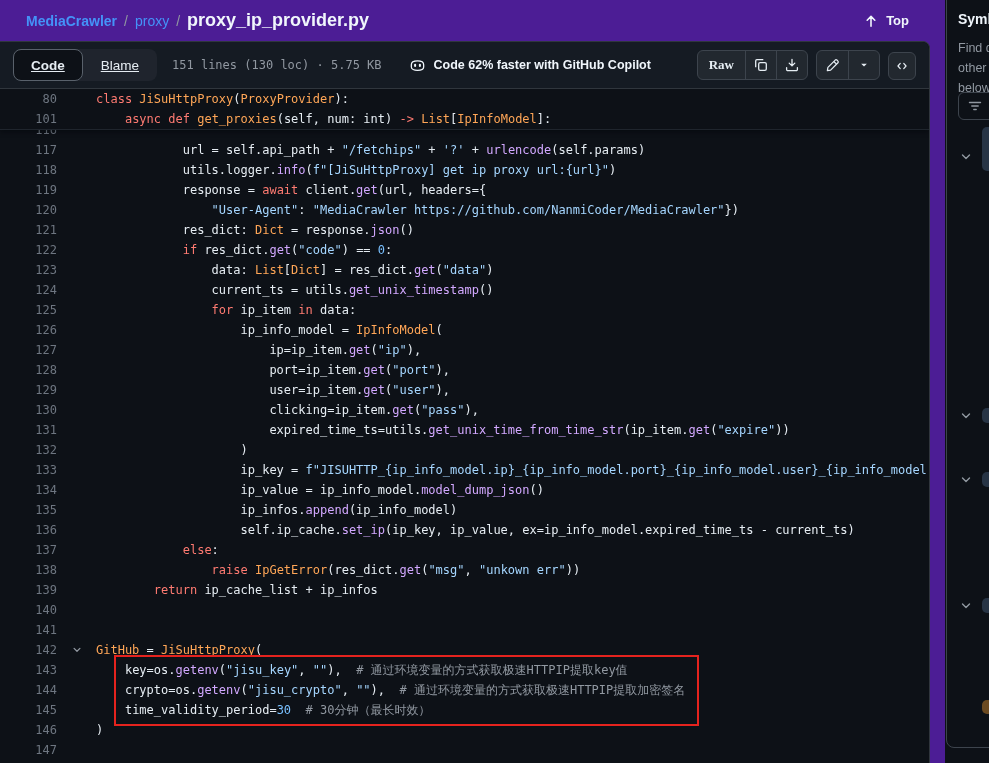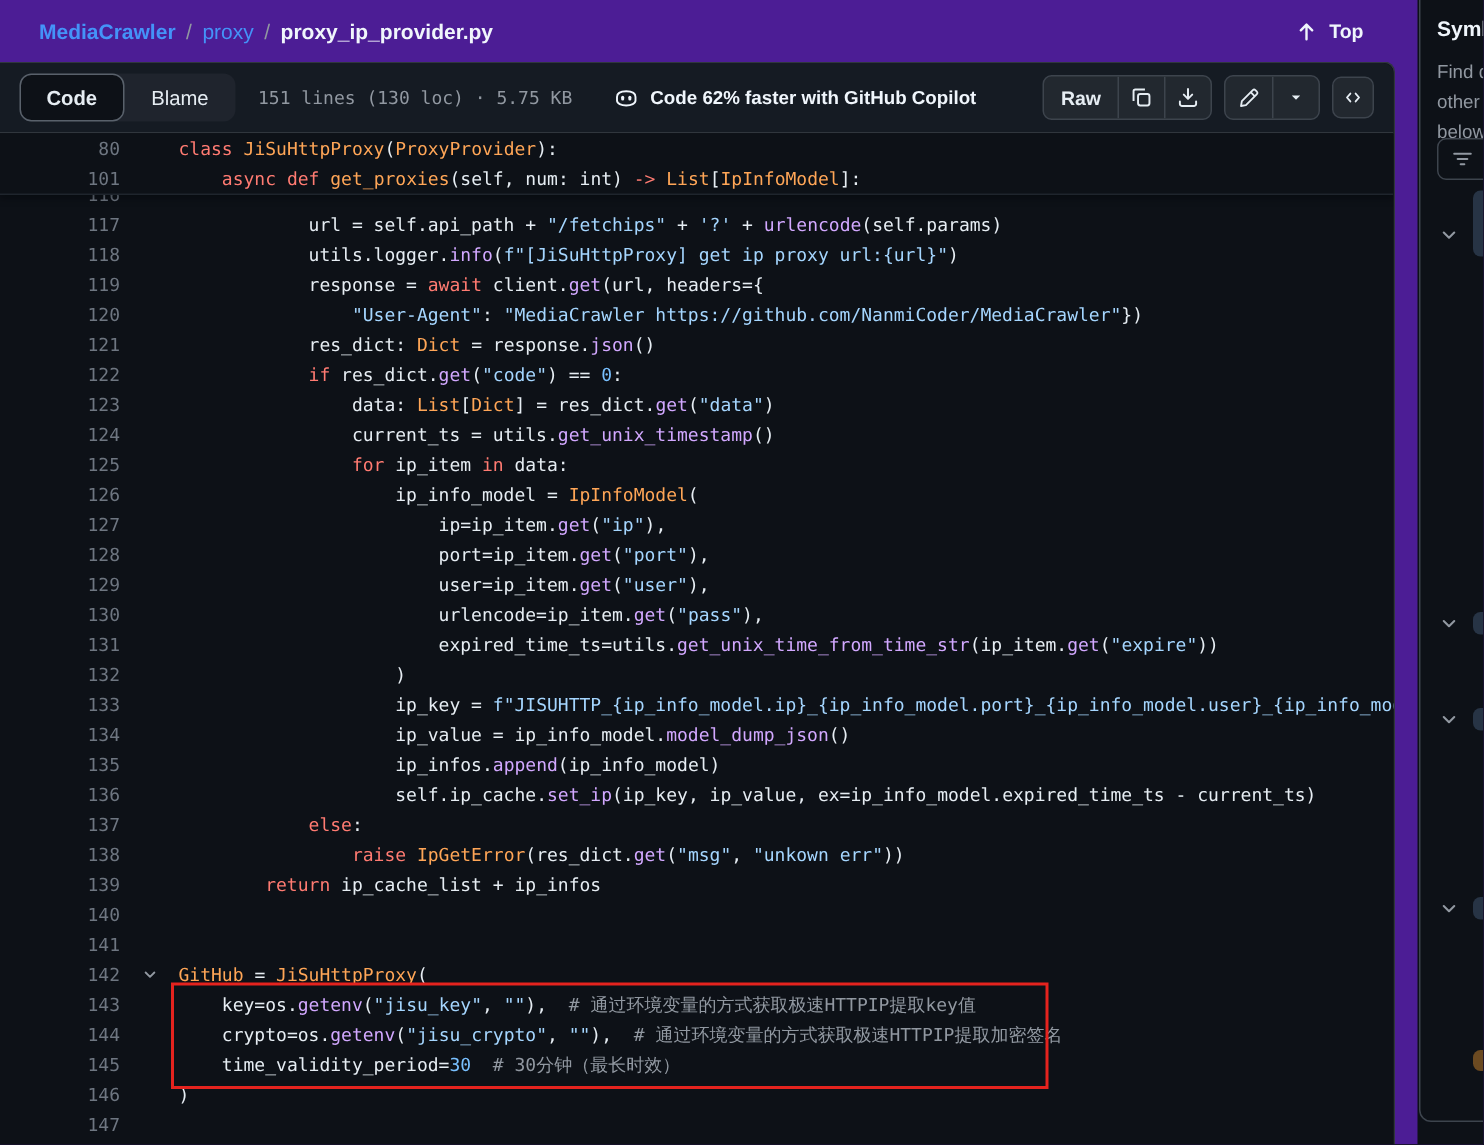--- a/index.html
+++ b/index.html
@@ -4,50 +4,50 @@
 <style>
   html,body{margin:0;padding:0;background:#0d1117;}
   .canvas{position:relative;width:989px;height:763px;overflow:hidden;background:#4c1d95;
           font-family:"Liberation Sans",sans-serif;color:#e6edf3;}
   
   .breadcrumb-bar{position:absolute;left:0;top:0;width:945px;height:41px;display:flex;align-items:center;
                   padding:0 36px 0 26px;box-sizing:border-box;}
   .crumb-link{color:#4493f8;font-size:14px;cursor:pointer;}
   .crumb-repo{font-weight:700;}
   .crumb-sep{color:#9198a1;margin:0 7px;font-size:14px;}
-  .crumb-file{color:#f0f6fc;font-weight:700;font-size:14px;}
+  .crumb-file{color:#f0f6fc;font-weight:700;font-size:18px;}
   .top-link{margin-left:auto;display:flex;align-items:center;gap:7px;color:#f0f6fc;font-weight:700;
             font-size:13px;cursor:pointer;}
   
   .filebox{position:absolute;left:0;top:41px;width:930px;height:722px;box-sizing:border-box;
            border-top:1px solid #30363d;border-right:1px solid #30363d;border-top-right-radius:7px;
            background:#0d1117;}
   .toolbar{height:46px;background:#151b23;border-bottom:1px solid #30363d;display:flex;align-items:center;
            padding:0 13px;border-top-right-radius:7px;}
   .seg{display:flex;background:#1f242d;border-radius:8px;}
   .seg-btn{height:32px;padding:0 17px;font-size:13.5px;color:#e6edf3;display:flex;align-items:center;
-           border-radius:8px;border:1px solid transparent;cursor:pointer;box-sizing:border-box;}
+           border-radius:8px;border:1px solid transparent;cursor:pointer;box-sizing:border-box;text-decoration:underline;}
   .seg-btn.active{background:#0d1117;border-color:#59616b;font-weight:700;}
   .meta{font-family:"DejaVu Sans Mono",monospace;font-size:12px;color:#9198a1;margin-left:15px;white-space:pre;}
   .copilot{display:flex;align-items:center;gap:8px;margin-left:27px;color:#f0f6fc;font-weight:700;font-size:12.5px;}
-  .actions{margin-left:auto;display:flex;align-items:center;gap:8px;}
+  .actions{margin-left:auto;display:flex;align-items:flex-end;gap:8px;font-family:Liberation Serif, serif;}
   .btn-group{display:flex;border:1px solid #3d444d;border-radius:6px;overflow:hidden;background:#22282f;}
   .btn{height:28px;display:flex;align-items:center;justify-content:center;padding:0 11px;color:#e6edf3;
        font-size:13px;font-weight:600;cursor:pointer;box-sizing:border-box;}
   .btn + .btn{border-left:1px solid #3d444d;}
   .icon-btn{width:31px;padding:0;}
   .sym-toggle{width:28px;height:28px;border:1px solid #3d444d;border-radius:6px;display:flex;align-items:center;
               justify-content:center;background:#22282f;cursor:pointer;box-sizing:border-box;}
   
   .code-wrap{position:relative;height:675px;overflow:hidden;background:#0d1117;}
   .sticky{position:relative;z-index:3;background:#0d1117;box-shadow:0 1px 0 #1f252d,0 3px 5px rgba(1,4,9,.45);}
   .lines{position:relative;z-index:1;margin-top:-9px;}
   .code-row{display:flex;height:20px;align-items:center;}
   .ln{width:57px;flex:0 0 57px;text-align:right;font-family:"DejaVu Sans Mono",monospace;font-size:12px;
-      color:#6e7681;cursor:pointer;padding-left:23px;}
+      color:#6e7681;cursor:pointer;}
   .fold{width:39px;flex:0 0 39px;display:flex;align-items:center;justify-content:center;color:#9198a1;}
   .code-text{font-family:"DejaVu Sans Mono",monospace;font-size:12px;line-height:20px;white-space:pre;}
   .tk-d{color:#e6edf3}.tk-k{color:#ff7b72}.tk-t{color:#ffa657}.tk-f{color:#d2a8ff}
   .tk-s{color:#a5d6ff}.tk-n{color:#79c0ff}.tk-c{color:#9198a1}
   .red-box{position:absolute;left:114px;top:655px;width:581px;height:67px;border:2px solid #e5231e;z-index:6;}
   
   .sidepanel{position:absolute;left:945px;top:0;width:44px;height:763px;overflow:hidden;background:#0d1117;}
   .panel-box{position:absolute;left:1px;top:-10px;width:220px;height:758px;border:1px solid #3d444d;
              border-radius:8px;box-sizing:border-box;}
   .panel-title{position:absolute;left:13px;top:11px;font-size:14px;font-weight:700;color:#f0f6fc;white-space:nowrap;}
@@ -210,21 +210,21 @@
             <span class="code-text">                        <span class="tk-d">port=ip_item.</span><span class="tk-f">get</span><span class="tk-d">(</span><span class="tk-s">"port"</span><span class="tk-d">),</span></span>
           </div>
           <div class="code-row">
             <span class="ln">129</span>
             <span class="fold"></span>
             <span class="code-text">                        <span class="tk-d">user=ip_item.</span><span class="tk-f">get</span><span class="tk-d">(</span><span class="tk-s">"user"</span><span class="tk-d">),</span></span>
           </div>
           <div class="code-row">
             <span class="ln">130</span>
             <span class="fold"></span>
-            <span class="code-text">                        <span class="tk-d">urlencode=ip_item.</span><span class="tk-f">get</span><span class="tk-d">(</span><span class="tk-s">"pass"</span><span class="tk-d">),</span></span>
+            <span class="code-text">                        <span class="tk-d">clicking=ip_item.</span><span class="tk-f">get</span><span class="tk-d">(</span><span class="tk-s">"pass"</span><span class="tk-d">),</span></span>
           </div>
           <div class="code-row">
             <span class="ln">131</span>
             <span class="fold"></span>
             <span class="code-text">                        <span class="tk-d">expired_time_ts=utils.</span><span class="tk-f">get_unix_time_from_time_str</span><span class="tk-d">(ip_item.</span><span class="tk-f">get</span><span class="tk-d">(</span><span class="tk-s">"expire"</span><span class="tk-d">))</span></span>
           </div>
           <div class="code-row">
             <span class="ln">132</span>
             <span class="fold"></span>
             <span class="code-text">                    <span class="tk-d">)</span></span>

